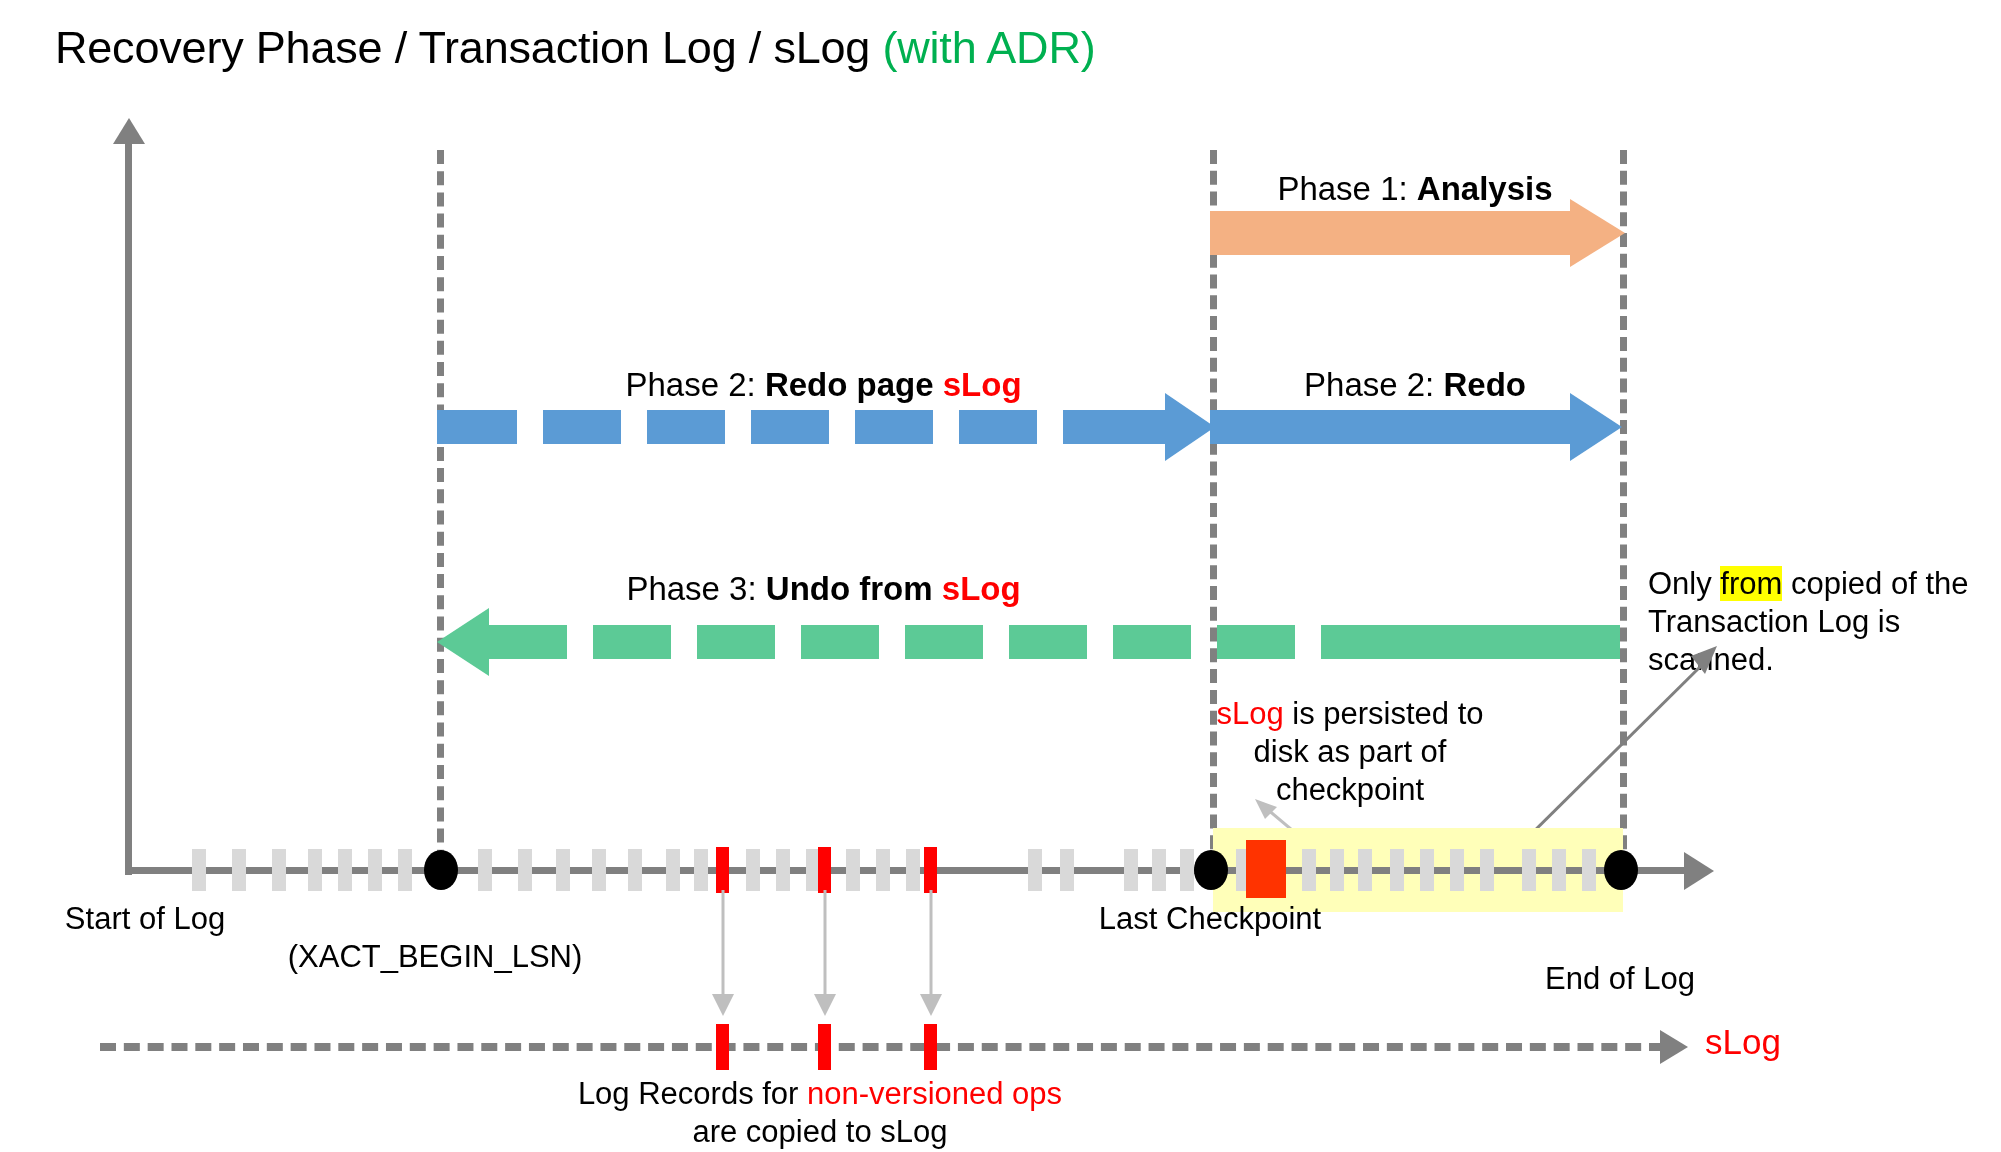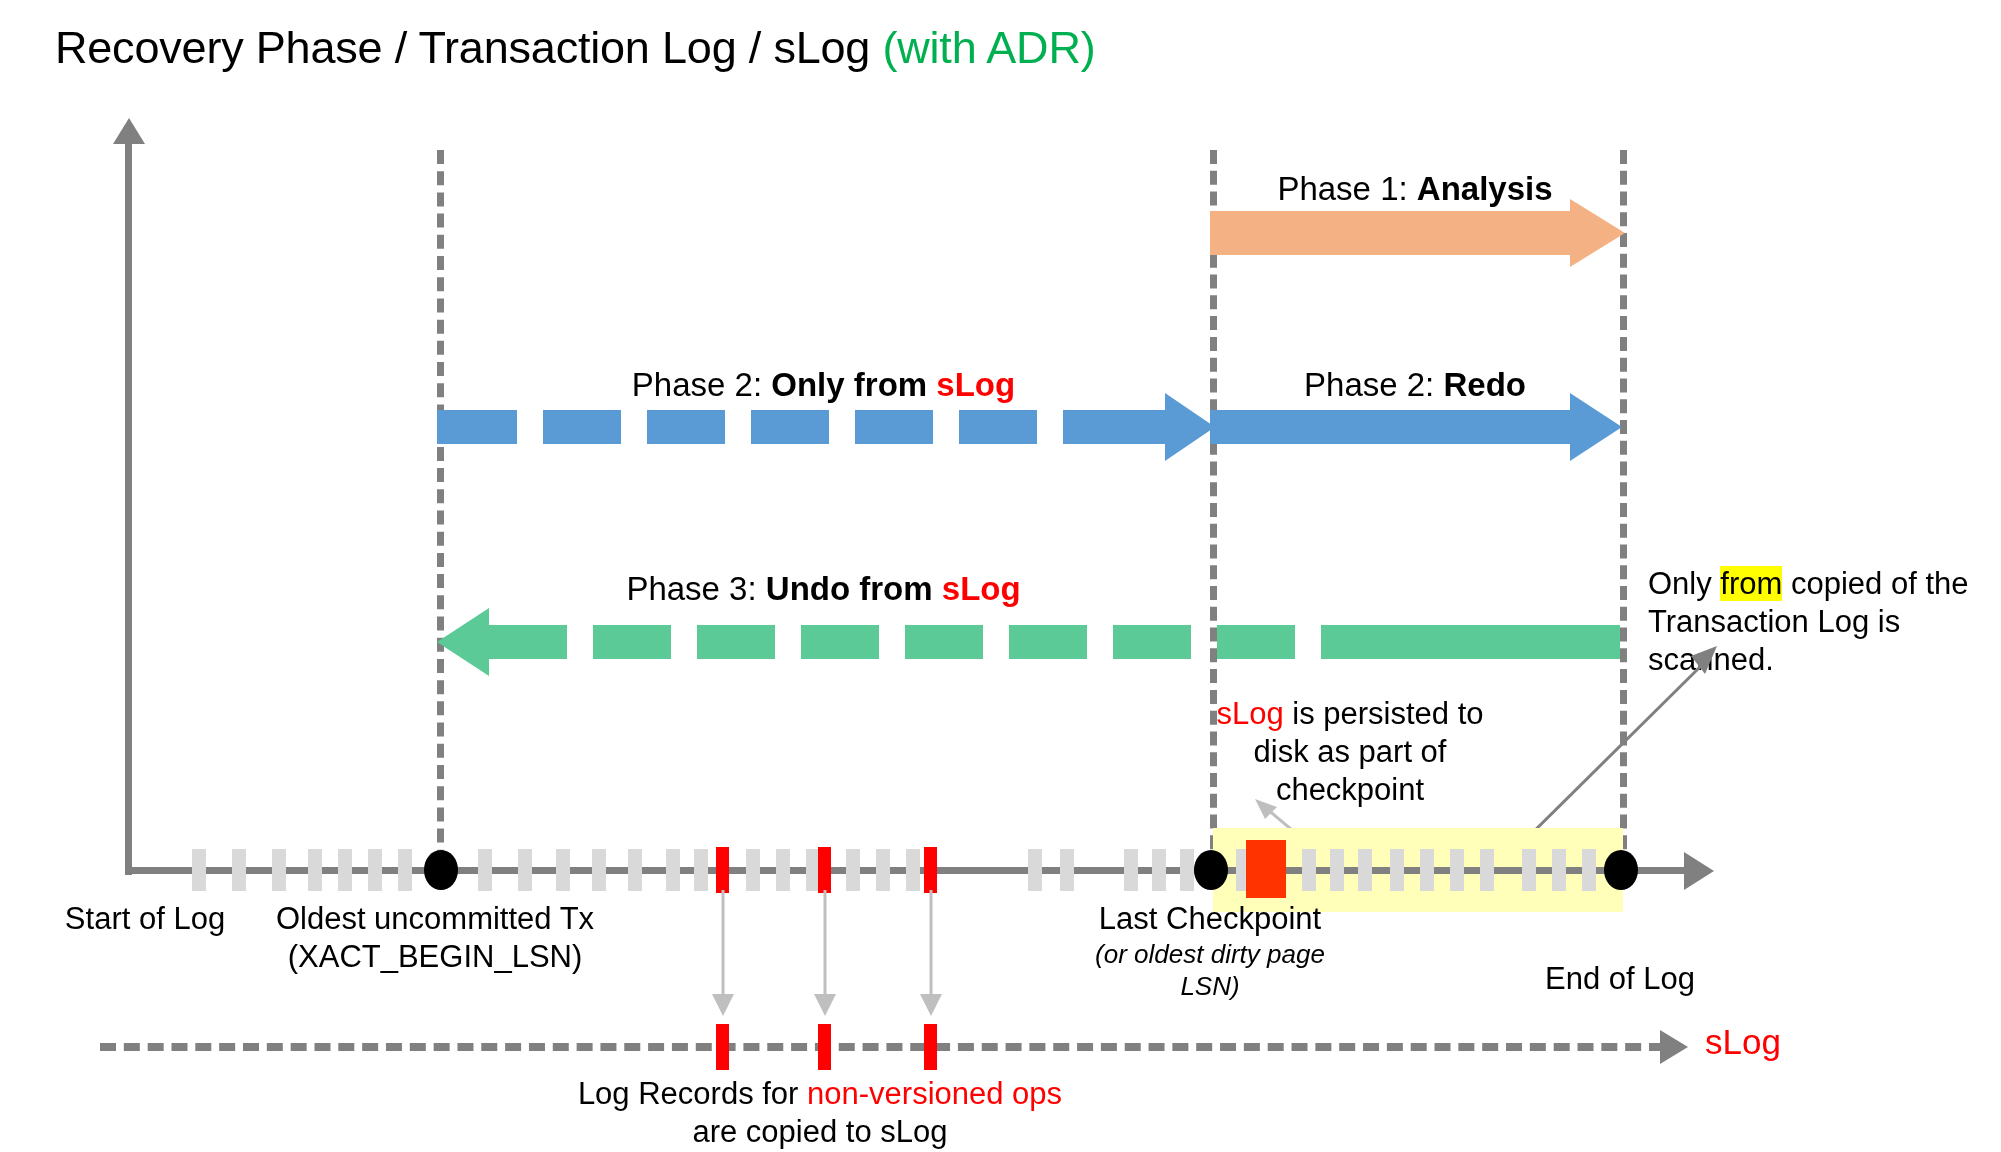--- a/index.html
+++ b/index.html
@@ -194,21 +194,21 @@
   <div class="abs guide" style="left:1210px; top:150px; height:720px;"></div>
   <div class="abs guide" style="left:1620px; top:150px; height:720px;"></div>
 
   <div class="phase-label" style="left:1210px; top:170px; width:410px;">
     <span>Phase 1: </span><b>Analysis</b>
   </div>
   <div class="arrow-body" style="left:1210px; top:211px; width:360px; height:44px; background:#F4B183;"></div>
   <div class="arrow-head-r" style="left:1570px; top:199px; border-left:55px solid #F4B183;"></div>
 
   <div class="phase-label" style="left:437px; top:366px; width:773px;">
-    <span>Phase 2: </span><b>Only from </b><b class="slog">sLog</b>
+    <span>Phase 2: </span><b>Redo page </b><b class="slog">sLog</b>
   </div>
   <div class="dash-row" style="left:437px; top:410px; width:728px; height:34px;">
     <div class="dash-seg" style="flex:0 0 80px;background:#5B9BD5;"></div>
     <div class="dash-seg" style="flex:0 0 26px;"></div>
     <div class="dash-seg" style="flex:0 0 78px;background:#5B9BD5;"></div>
     <div class="dash-seg" style="flex:0 0 26px;"></div>
     <div class="dash-seg" style="flex:0 0 78px;background:#5B9BD5;"></div>
     <div class="dash-seg" style="flex:0 0 26px;"></div>
     <div class="dash-seg" style="flex:0 0 78px;background:#5B9BD5;"></div>
     <div class="dash-seg" style="flex:0 0 26px;"></div>
@@ -320,27 +320,26 @@
   <div class="rec" style="left:1522px;"></div>
   <div class="rec" style="left:1552px;"></div>
   <div class="rec" style="left:1582px;"></div>
 
   <div class="dot" style="left:1604px;"></div>
 
 
   <div class="cap" style="left:30px; top:900px; width:230px;">Start of Log</div>
 
   <div class="cap" style="left:255px; top:900px; width:360px;">
-    <span>Oldest uncommitted Tx</span><br>
+    <br>
     <span>(XACT_BEGIN_LSN)</span>
   </div>
 
   <div class="cap" style="left:1075px; top:900px; width:270px; white-space:normal;">
     <span>Last Checkpoint</span>
-    <div class="cap small" style="position:relative; left:0; top:0; width:270px; white-space:normal;">(or oldest dirty page LSN)</div>
   </div>
 
   <div class="cap" style="left:1515px; top:948px; width:210px;margin-top:12px;">End of Log</div>
 
   <div class="abs" id="slog-line"></div>
   <div class="abs" id="slog-head"></div>
   <div class="srec" style="left:716px;"></div>
   <div class="srec" style="left:818px;"></div>
   <div class="srec" style="left:924px;"></div>
 

